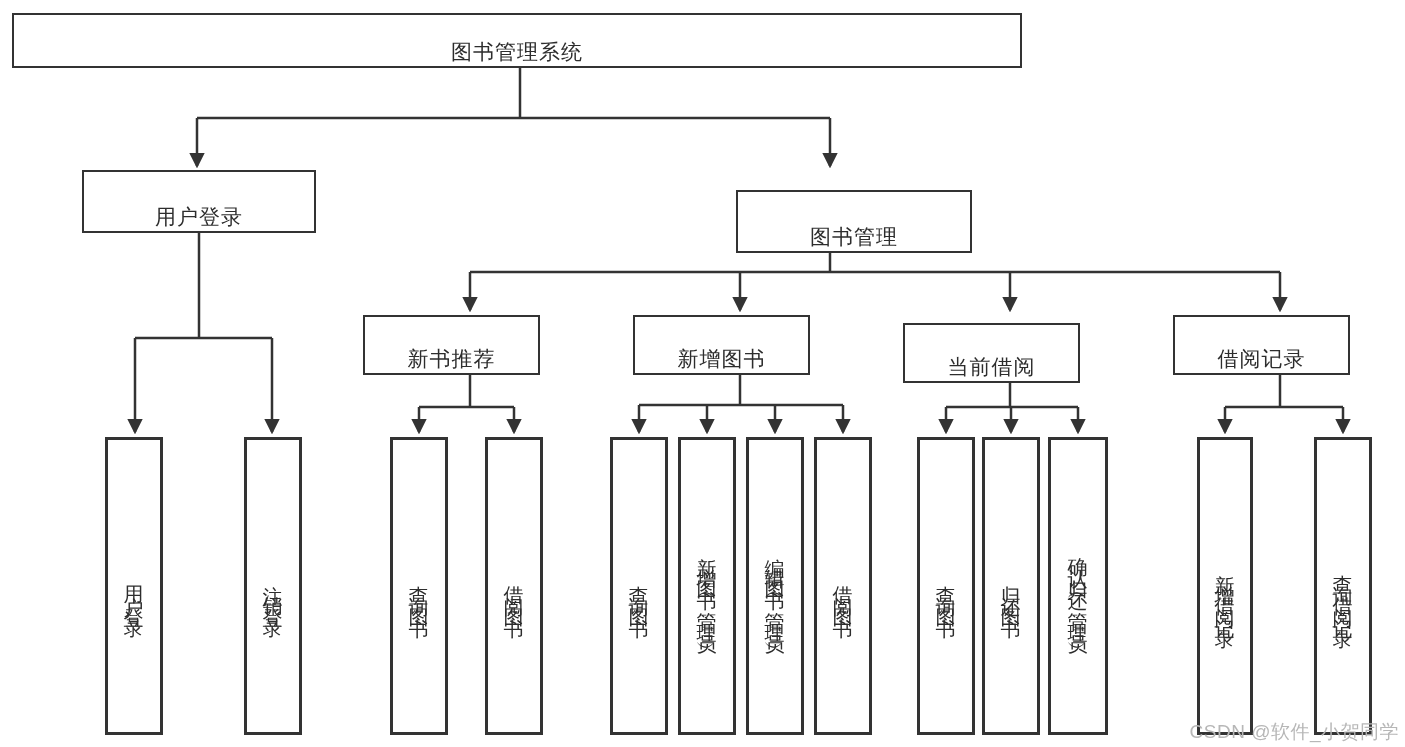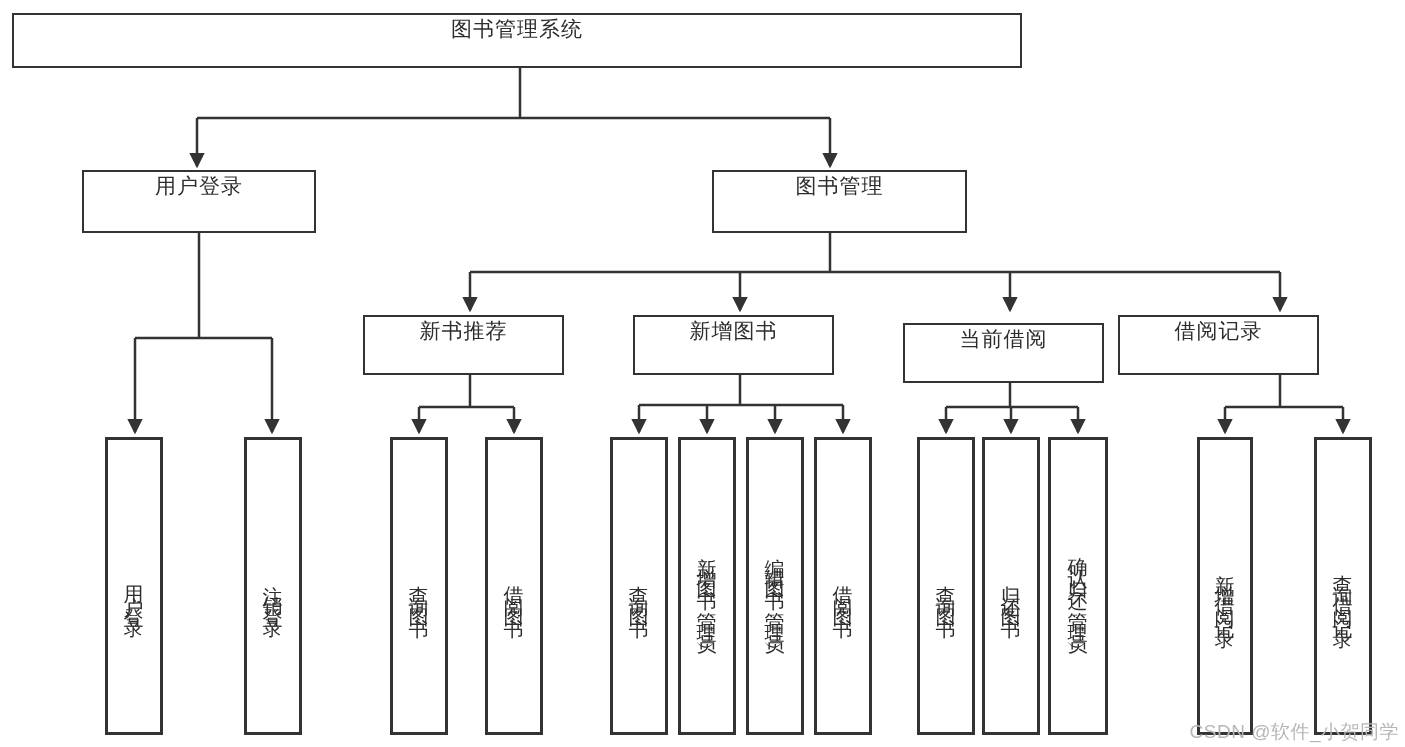--- a/index.html
+++ b/index.html
@@ -18,38 +18,38 @@
   #connectors {
     position: absolute;
     left: 0; top: 0;
     width: 1405px; height: 747px;
   }
   .node {
     position: absolute;
     background: #ffffff;
     border: 2px solid #333333;
     display: flex;
-    align-items: flex-start;
+    align-items: flex-end;
     justify-content: center;
     color: #2d2d2d;
     font-size: 21px;
     letter-spacing: 1px;
     box-sizing: border-box;
     z-index: 2;
   }
   .root-node {
     left: 12px; top: 13px;
     width: 1010px; height: 55px;
   }
   .branch-node {
     top: 170px; height: 63px;
     border-width: 2.5px;
   }
   .section-node {
-    top: 315px; height: 60px; width: 201px;
+    top: 315px; height: 60px; width: 177px;
     border-width: 2.5px;
   }
   .leaf {
     position: absolute;
     top: 437px;
     width: 58px; height: 298px;
     background: #ffffff;
     border: 3px solid #333333;
     box-sizing: border-box;
     display: flex;
@@ -132,34 +132,34 @@
     </g>
   </svg>
 
   <div class="node root-node">
     <span>图书管理系统</span>
   </div>
 
   <div class="node branch-node" style="left:82px;width:234px;">
     <span>用户登录</span>
   </div>
-  <div class="node branch-node" style="left:712px;width:255px;">
+  <div class="node branch-node" style="left:736px;width:236px;margin-top:20px;">
     <span>图书管理</span>
   </div>
 
   <div class="node section-node" style="left:363px;">
     <span>新书推荐</span>
   </div>
   <div class="node section-node" style="left:633px;">
     <span>新增图书</span>
   </div>
   <div class="node section-node" style="left:903px;margin-top:8px;">
     <span>当前借阅</span>
   </div>
-  <div class="node section-node" style="left:1118px;">
+  <div class="node section-node" style="left:1173px;">
     <span>借阅记录</span>
   </div>
 
   <div class="leaf" style="left:105px;">
     <span class="vtext">用户登录</span>
   </div>
   <div class="leaf" style="left:244px;">
     <span class="vtext">注销登录</span>
   </div>
 

